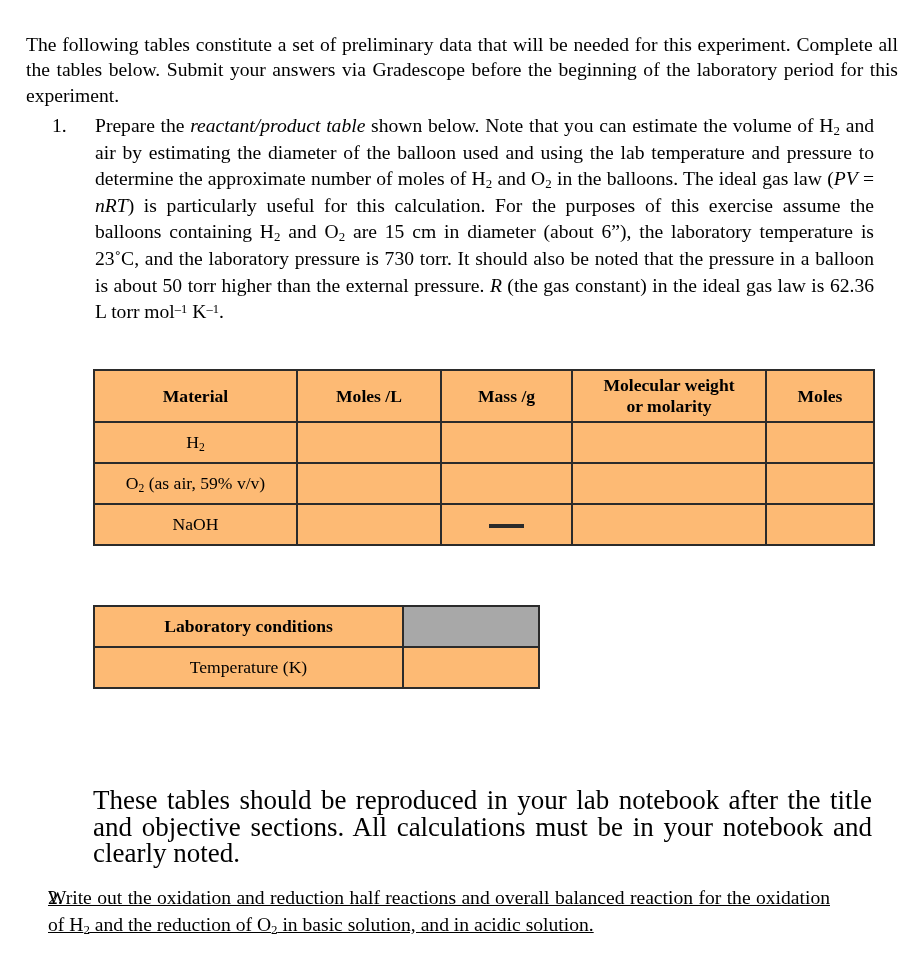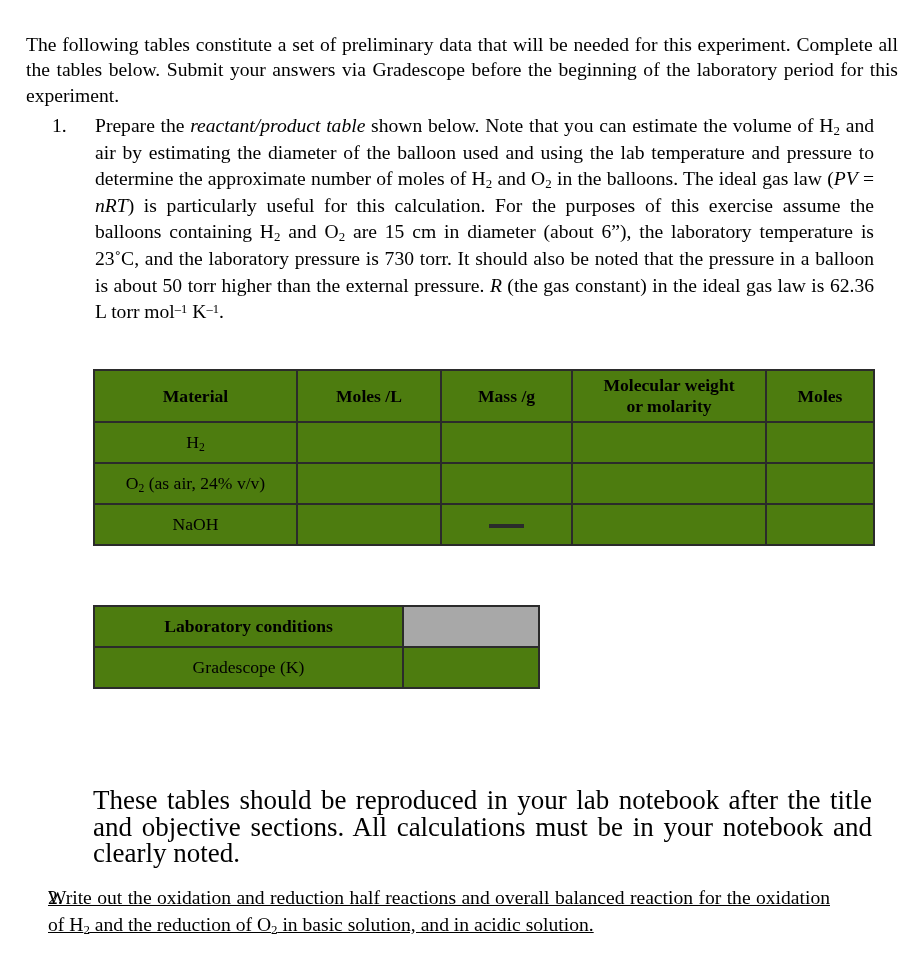--- a/index.html
+++ b/index.html
@@ -76,21 +76,21 @@
 
   .it { font-style: italic; }
   sub { font-size: 0.66em; line-height: 0; vertical-align: -0.26em; }
   sup { font-size: 0.64em; line-height: 0; vertical-align: 0.42em; }
 
   
   table.doc-table {
     position: absolute;
     border-collapse: collapse;
     table-layout: fixed;
-    background: #4d7c0f;
+    background: #fdba74;
   }
   table.doc-table td {
     border: 2.2px solid #2b2b2b;
     padding: 0;
     text-align: center;
     vertical-align: middle;
     font-size: 17.6px;
     line-height: 21px;
   }
   table.doc-table td.hd {
@@ -176,21 +176,21 @@
 
       <tr>
         <td><span>H</span><sub>2</sub><span></span></td>
         <td></td>
         <td></td>
         <td></td>
         <td></td>
       </tr>
 
       <tr>
-        <td><span>O</span><sub>2</sub><span> (as air, 24% v/v)</span></td>
+        <td><span>O</span><sub>2</sub><span> (as air, 59% v/v)</span></td>
         <td></td>
         <td></td>
         <td></td>
         <td></td>
       </tr>
 
       <tr>
         <td><span>NaOH</span><sub></sub><span></span></td>
         <td></td>
         <td><span class="dash"></span></td>
@@ -204,21 +204,21 @@
     <colgroup>
         <col class="l1">
         <col class="l2">
       </colgroup>
     <tbody>
       <tr>
         <td class="hd">Laboratory conditions</td>
         <td class="shaded"></td>
       </tr>
       <tr>
-        <td>Gradescope (K)</td>
+        <td>Temperature (K)</td>
         <td></td>
       </tr>
     </tbody>
   </table>
 
   <p id="closing">These tables should be reproduced in your lab notebook after the title and objective sections. All calculations must be in your notebook and clearly noted.</p>
 
   <div class="item" id="item2">
     <span class="marker">2.</span>
     <div class="body"><span>Write out the oxidation and reduction half reactions and overall balanced reaction for the oxidation of H</span><sub>2</sub><span> and the reduction of O</span><sub>2</sub><span> in basic solution, and in acidic solution.</span></div>

